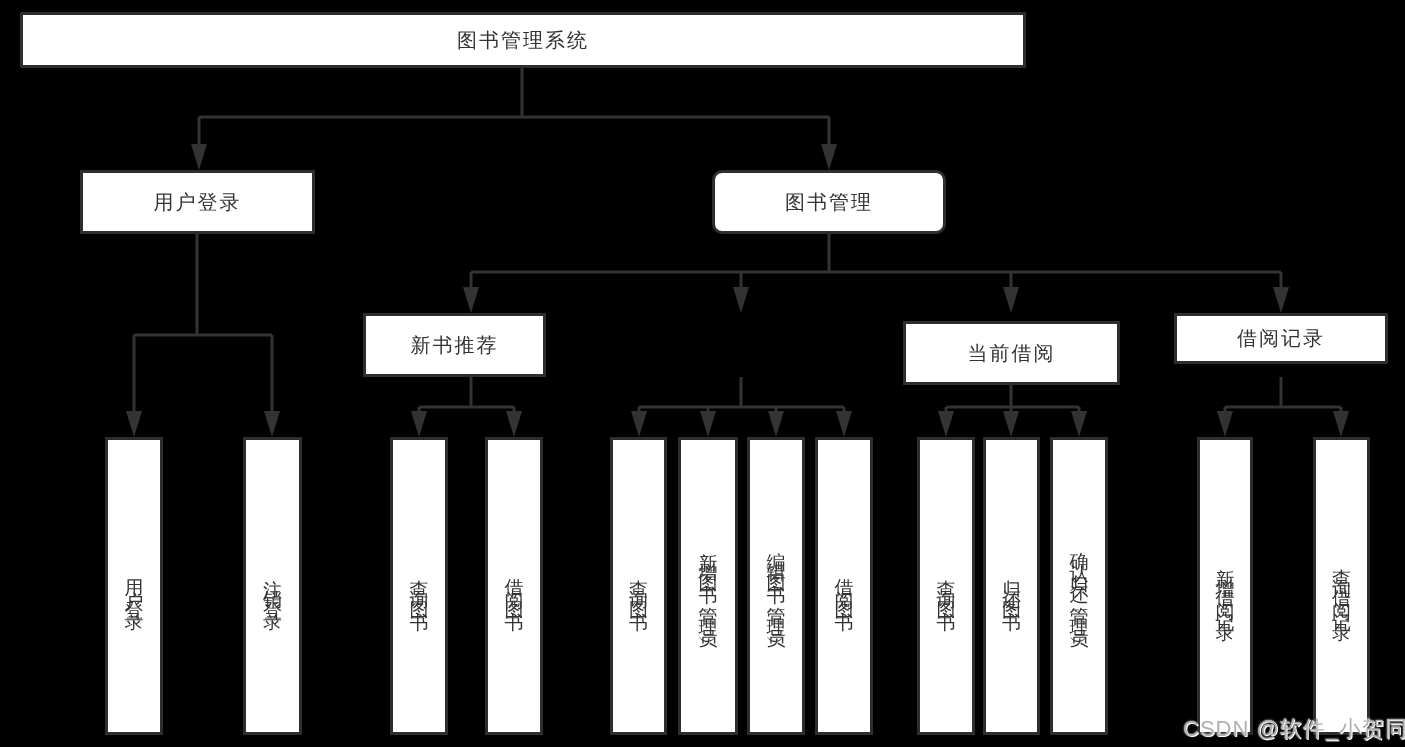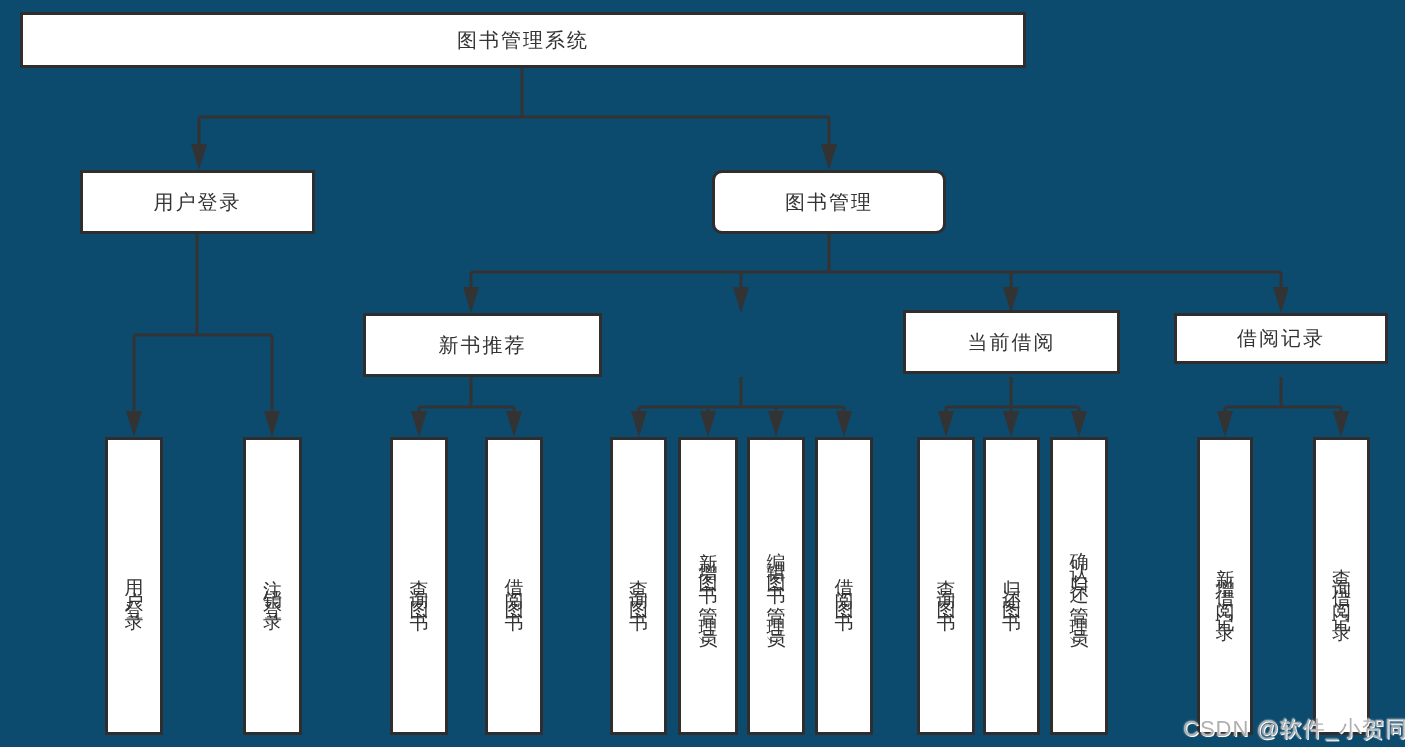--- a/index.html
+++ b/index.html
@@ -2,21 +2,21 @@
 <html><head>
 <meta charset="utf-8">
 <style>
   * { margin: 0; padding: 0; box-sizing: border-box; }
   html, body { background: #ffffff; }
   body {
     font-family: "Liberation Sans", "DejaVu Sans", sans-serif;
     width: 1405px; height: 747px;
     position: relative; overflow: hidden;
   }
-  .canvas { position: relative; width: 1405px; height: 747px; background: #0c4a6e; }
+  .canvas { position: relative; width: 1405px; height: 747px; background: #000000; }
   .connectors { position: absolute; left: 0; top: 0; width: 1405px; height: 747px; }
 
   .node {
     position: absolute;
     background: #ffffff;
     border: 3px solid #2e2e2e;
     color: #333333;
     display: flex; align-items: center; justify-content: center;
     text-align: center;
   }
@@ -27,23 +27,23 @@
     font-size: 19px;
     letter-spacing: 11px;
     line-height: 1.15;
     color: #333333;
   }
 
   
   .n-root  { left: 20px;  top: 12px;  width: 1006px; height: 56px; }
   .n-l2a   { left: 80px;  top: 170px; width: 235px;  height: 64px; }
   .n-l2b   { left: 712px; top: 170px; width: 234px;  height: 64px; border-radius: 10px; }
-  .n-l3a   { left: 363px; top: 313px; width: 239px;  height: 64px; }
+  .n-l3a   { left: 363px; top: 313px; width: 183px;  height: 64px; }
   .n-l3b   { left: 633px; top: 313px; width: 216px;  height: 64px; }
-  .n-l3c   { left: 903px; top: 310px; width: 217px;  height: 64px; }
+  .n-l3c   { left: 903px; top: 321px; width: 217px;  height: 64px; }
   .n-l3d   { left: 1174px;top: 313px; width: 214px;  height: 51px; }
 
   .leaf { top: 437px; height: 298px; }
   .n-g1a { left: 105px;  width: 58px; }
   .n-g1b { left: 243px;  width: 59px; }
   .n-g2a { left: 390px;  width: 58px; }
   .n-g2b { left: 485px;  width: 58px; }
   .n-g3a { left: 610px;  width: 57px; }
   .n-g3b { left: 678px;  width: 60px; }
   .n-g3c { left: 747px;  width: 58px; }

